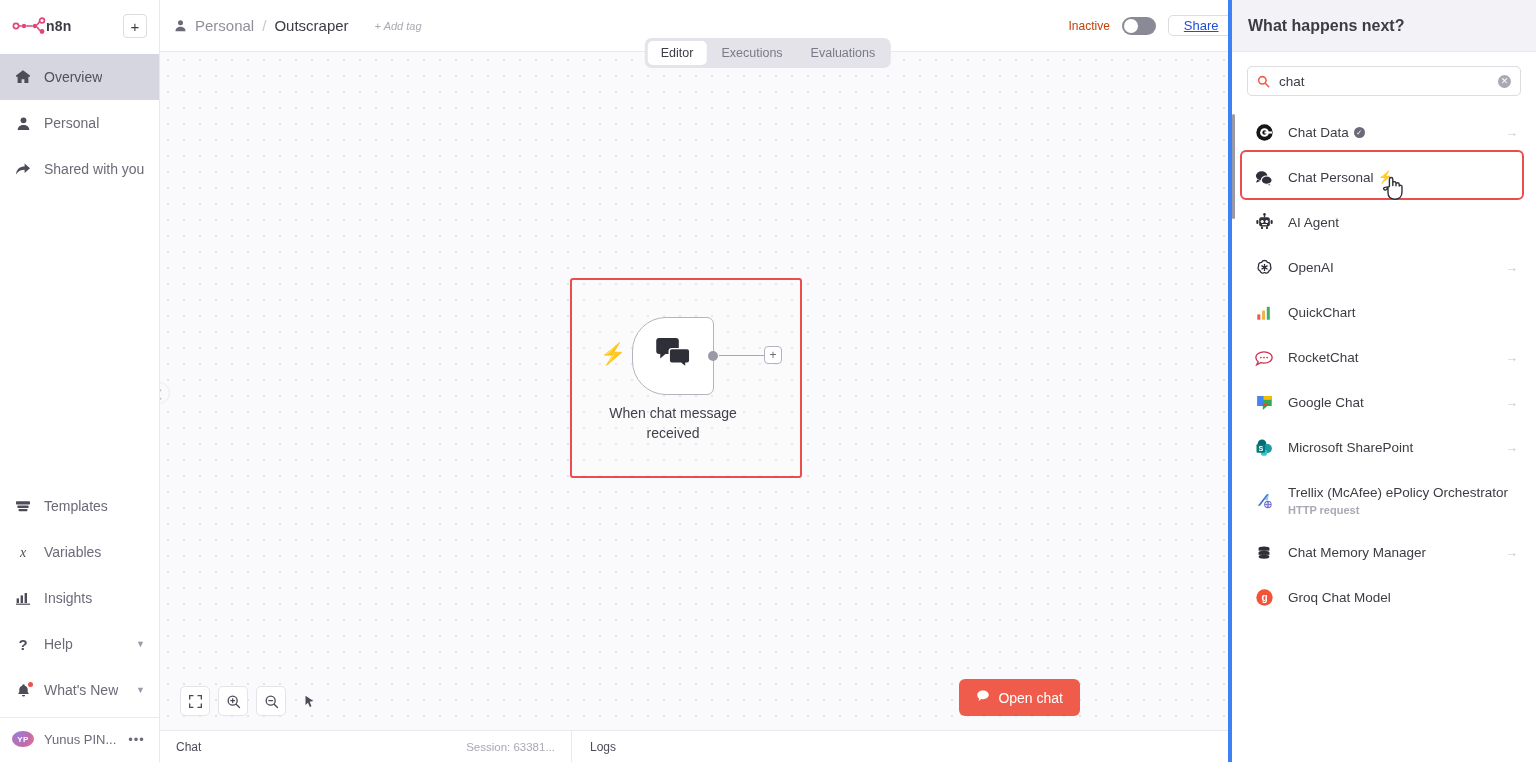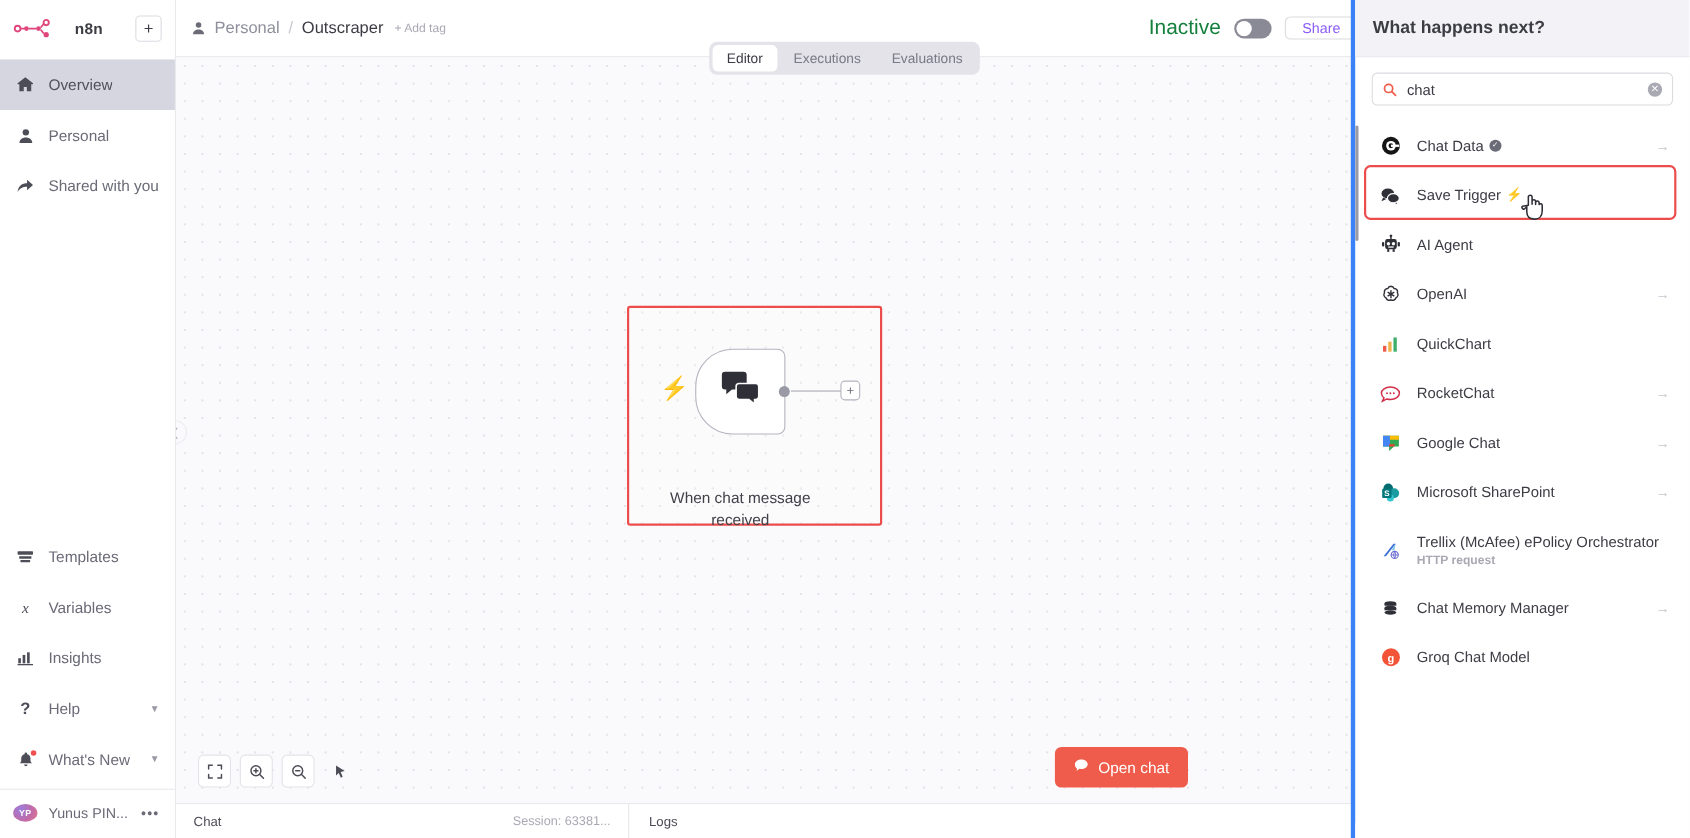--- a/index.html
+++ b/index.html
@@ -10,21 +10,21 @@
   }
   #app { position: relative; width: 1536px; height: 762px; }
 
   
   #sidebar {
     position: absolute; left: 0; top: 0; width: 160px; height: 762px;
     background: #fff; border-right: 1px solid #e9e9ed;
     display: flex; flex-direction: column; z-index: 30;
   }
   .sb-logo-row {
-    height: 52px; display: flex; align-items: center; padding: 0 12px; gap: 22px;
+    height: 52px; display: flex; align-items: center; padding: 0 12px; gap: 0;
   }
   .n8n-logo { width: 34px; height: 18px; flex: none; }
   .n8n-word {
     font-size: 14px; font-weight: bold; color: #3c3c44; letter-spacing: .2px;
   }
   .plus-btn {
     margin-left: auto; width: 24px; height: 24px; border: 1px solid #dcdce1;
     border-radius: 4px; display: flex; align-items: center; justify-content: center;
     color: #3c3c44; font-size: 15px; line-height: 1; background: #fff; cursor: pointer;
   }
@@ -63,45 +63,45 @@
   #topbar {
     position: absolute; left: 160px; top: 0; width: 1376px; height: 52px;
     background: #fff; border-bottom: 1px solid #e9e9ed;
     display: flex; align-items: center; padding: 0 14px; z-index: 25;
   }
   .breadcrumb { display: flex; align-items: center; gap: 8px; }
   .bc-person { color: #6b6b78; display: flex; align-items: center; }
   .bc-text { font-size: 15px; color: #8f8f9c; }
   .bc-sep { font-size: 15px; color: #c6c6cf; }
   .bc-current { font-size: 15px; color: #3c3c44; }
-  .add-tag { font-size: 11px; color: #a9a9b4; margin-left: 2px; cursor: pointer; }
+  .add-tag { font-size: 11px; color: #a9a9b4; margin-left: 18px; cursor: pointer; font-style: italic; }
 
   .tabs {
     position: absolute; left: 50%; transform: translateX(-50%); top: 38px;
     background: #e3e3e9; border-radius: 7px; padding: 3px;
     display: flex; gap: 2px; z-index: 26;
   }
   .tab {
     font-size: 12.5px; color: #7a7a86; padding: 5px 13px; border-radius: 5px; cursor: pointer;
   }
   .tab.active { background: #fff; color: #3c3c44; }
 
   .tb-right { margin-left: auto; display: flex; align-items: center; gap: 12px; }
-  .inactive-label { font-size: 19px; color: #15803d; }
+  .inactive-label { font-size: 12px; color: #c2410c; }
   .toggle {
     width: 34px; height: 18px; border-radius: 9px; background: #8a8a96;
     position: relative; cursor: pointer;
   }
   .toggle::after {
     content: ""; position: absolute; left: 2px; top: 2px;
     width: 14px; height: 14px; border-radius: 50%; background: #fff;
   }
   .btn-share {
-    font-size: 13px; color: #8b5cf6; border: 1px solid #dcdce1; background: #fff;
-    border-radius: 5px; padding: 2px 15px; cursor: pointer;
+    font-size: 13px; color: #1d4ed8; border: 1px solid #dcdce1; background: #fff;
+    border-radius: 5px; padding: 2px 15px; cursor: pointer; text-decoration: underline;
   }
   .btn-save {
     font-size: 13px; color: #fff; background: #ea4b4b; border: none;
     border-radius: 5px; padding: 7px 19px; cursor: pointer; font-weight: 500;
   }
   .icon-btn {
     width: 24px; height: 24px; display: flex; align-items: center; justify-content: center;
     color: #52525c; cursor: pointer;
   }
   .tb-sep { width: 1px; height: 26px; background: #e9e9ed; margin: 0 2px; }
@@ -146,21 +146,21 @@
     border-radius: 34px 7px 7px 34px;
     display: flex; align-items: center; justify-content: center;
     position: relative;
   }
   .node-lightning {
     position: absolute; left: -32px; top: 26px; color: #ef5c4b; font-size: 21px;
     line-height: 1;
   }
   .node-label {
     position: absolute; top: 86px; left: 50%; transform: translateX(-50%);
-    width: 160px; text-align: center; font-size: 14px; color: #41414a; line-height: 1.45; margin-top: 39px;
+    width: 160px; text-align: center; font-size: 14px; color: #41414a; line-height: 1.45;
   }
   .node-outdot {
     position: absolute; right: -5px; top: 50%; transform: translateY(-50%);
     width: 10px; height: 10px; border-radius: 50%; background: #9a9aa6;
   }
   .node-wire {
     position: absolute; left: 87px; top: 38px; width: 48px; height: 1px; background: #a8a8b2;
   }
   .node-plus {
     position: absolute; left: 132px; top: 29px; width: 18px; height: 18px;
@@ -544,21 +544,21 @@
         <span class="res-ico">
           <svg viewBox="0 0 22 20" width="20" height="18" fill="#2f2f38">
             <ellipse cx="8.4" cy="7.6" rx="6.4" ry="5"></ellipse>
             <path d="M3.6 11.6 L2 15.4 L7 13.2 Z"></path>
             <ellipse cx="14" cy="12.4" rx="6" ry="4.6" stroke="#fff" stroke-width="1.2"></ellipse>
             <path d="M17 16.2 L19.2 19.2 L14.6 17.6 Z" stroke="#fff" stroke-width="1"></path>
           </svg>
         </span>
         <div class="res-body">
           <div class="res-name">
-            <span>Save Trigger</span>
+            <span>Chat Personal</span>
             <span class="bolt">⚡</span>
           </div>
         </div>
         <span class="cursor-hand">
           <svg viewBox="0 0 22 26" width="22" height="26">
             <path d="M7.4 11.6 V4.2 a1.7 1.7 0 0 1 3.4 0 v6.4 V8.2 a1.6 1.6 0 0 1 3.2 0 v2.6 V9.4 a1.6 1.6 0 0 1 3.2 0 v1.6 a1.5 1.5 0 0 1 2.8 .8 v5 c0 4.4-2.8 7.4-7 7.4 c-4.2 0-7-2.2-7-6.6 V13 l-2 1.8 a1.5 1.5 0 0 1 -2-2.2 Z" fill="#fff" stroke="#2f2f38" stroke-width="1.4" stroke-linejoin="round"></path>
           </svg>
         </span>
       </div>
 

